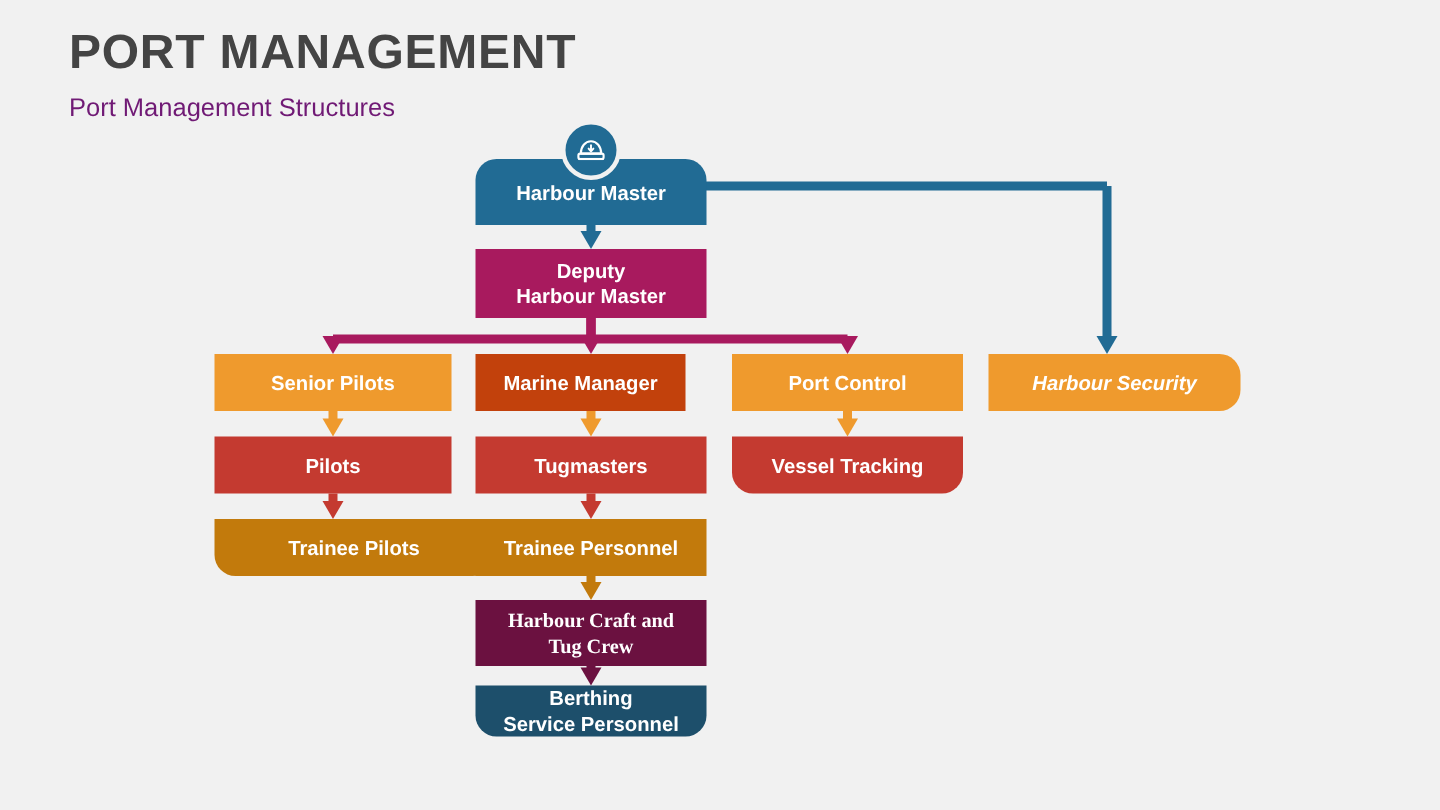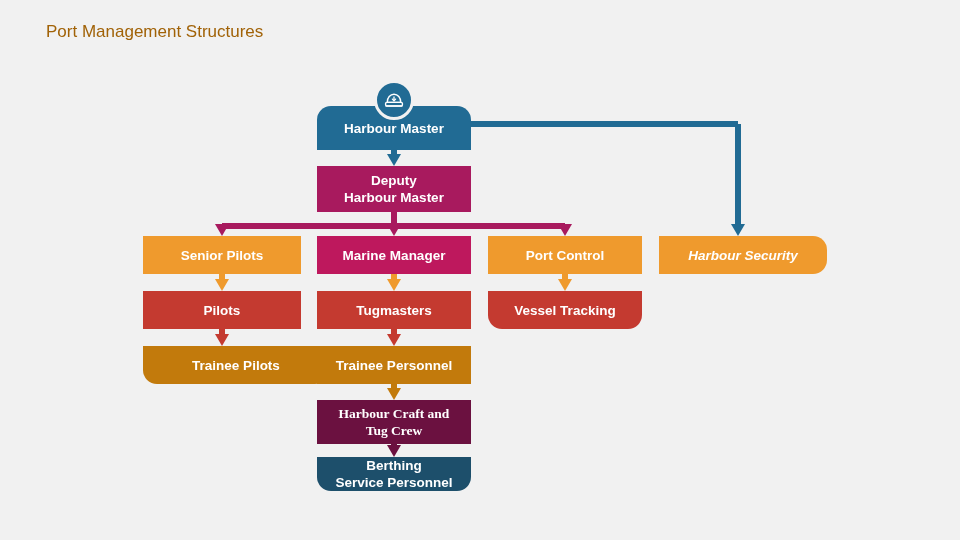--- a/index.html
+++ b/index.html
@@ -20,21 +20,21 @@
   #page-title {
     font-size: 32px;
     font-weight: bold;
     color: #444444;
     letter-spacing: 0.5px;
     line-height: 40px;
     white-space: nowrap;
   }
   #page-subtitle {
     font-size: 17px;
-    color: #a16207;
+    color: #701a75;
     line-height: 24px;
     margin-top: 6px;
     white-space: nowrap;
   }
 
   
   #chart { position: absolute; left: 0; top: 0; width: 960px; height: 540px; }
   #connectors { position: absolute; left: 0; top: 0; width: 960px; height: 540px; }
 
   
@@ -69,20 +69,21 @@
     align-items: center;
     justify-content: center;
     z-index: 5;
   }
   #root-badge svg { display: block; }
 </style>
 </head>
 <body>
 
 <div id="header">
+  <div id="page-title">PORT MANAGEMENT</div>
   <div id="page-subtitle">Port Management Structures</div>
 </div>
 
 <div id="chart">
   <svg id="connectors" viewBox="0 0 960 540" width="960" height="540" xmlns="http://www.w3.org/2000/svg">
       <line x1="394" y1="150" x2="394" y2="155" stroke="#216b94" stroke-width="6"></line>
       <polygon points="387,154 401,154 394,166" fill="#216b94"></polygon>
       <line x1="469" y1="124" x2="738" y2="124" stroke="#216b94" stroke-width="6"></line>
       <line x1="738" y1="124" x2="738" y2="225" stroke="#216b94" stroke-width="6"></line>
       <polygon points="731,224 745,224 738,236" fill="#216b94"></polygon>
@@ -112,21 +113,21 @@
       <polygon points="387,388 401,388 394,400" fill="#c27a0c"></polygon>
       <line x1="394" y1="444" x2="394" y2="446" stroke="#6b1140" stroke-width="6"></line>
       <polygon points="387,445 401,445 394,457" fill="#6b1140"></polygon>
     </svg>
 
   <div id="nodes-layer">
       <div class="node" style="left: 317px; top: 106px; width: 154px; height: 44px; background: rgb(33, 107, 148); border-radius: 14px 14px 0px 0px;">Harbour Master</div>
       <div class="node" style="left: 317px; top: 166px; width: 154px; height: 46px; background: rgb(168, 26, 94);">Deputy
 Harbour Master</div>
       <div class="node" style="left: 143px; top: 236px; width: 158px; height: 38px; background: rgb(239, 154, 45);">Senior Pilots</div>
-      <div class="node" style="left: 317px; top: 236px; width: 154px; height: 38px; background: #be185d;">Marine Manager</div>
+      <div class="node" style="left: 317px; top: 236px; width: 140px; height: 38px; background: #c2410c;">Marine Manager</div>
       <div class="node" style="left: 488px; top: 236px; width: 154px; height: 38px; background: rgb(239, 154, 45);">Port Control</div>
       <div class="node" style="left: 659px; top: 236px; width: 168px; height: 38px; background: rgb(239, 154, 45); border-radius: 0px 14px 14px 0px; font-style: italic;">Harbour Security</div>
       <div class="node" style="left: 143px; top: 291px; width: 158px; height: 38px; background: rgb(196, 58, 48);">Pilots</div>
       <div class="node" style="left: 317px; top: 291px; width: 154px; height: 38px; background: rgb(196, 58, 48);">Tugmasters</div>
       <div class="node" style="left: 488px; top: 291px; width: 154px; height: 38px; background: rgb(196, 58, 48); border-radius: 0px 0px 14px 14px;">Vessel Tracking</div>
       <div class="node" style="left: 143px; top: 346px; width: 186px; height: 38px; background: rgb(194, 122, 12); border-radius: 0px 0px 14px 14px;">Trainee Pilots</div>
       <div class="node" style="left: 317px; top: 346px; width: 154px; height: 38px; background: rgb(194, 122, 12);">Trainee Personnel</div>
       <div class="node" style="left: 317px; top: 400px; width: 154px; height: 44px; background: rgb(107, 17, 64); font-family: Liberation Serif, serif;">Harbour Craft and
 Tug Crew</div>
       <div class="node" style="left: 317px; top: 457px; width: 154px; height: 34px; background: rgb(29, 79, 107); border-radius: 0px 0px 14px 14px;">Berthing

